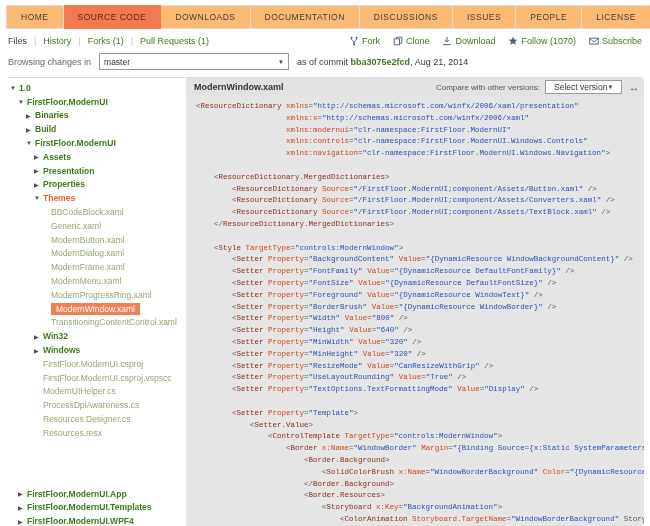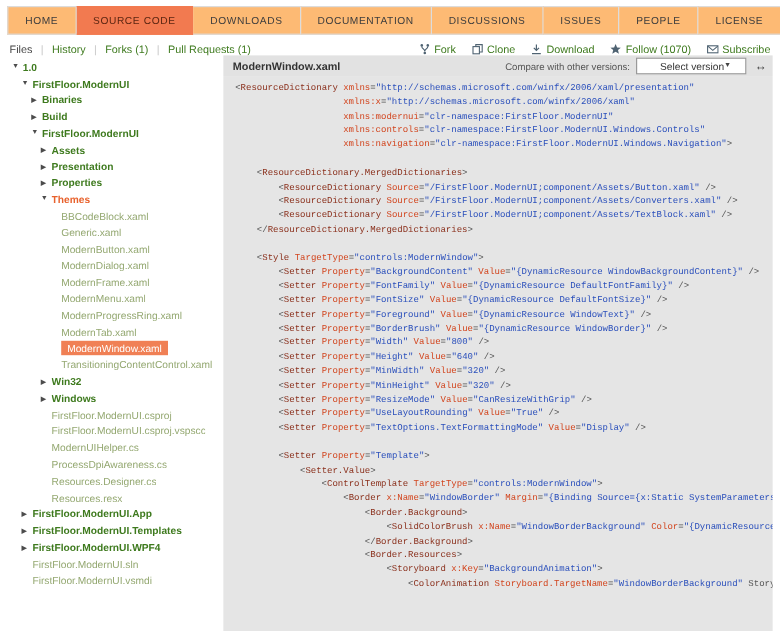--- a/index.html
+++ b/index.html
@@ -39,21 +39,21 @@
   .tree-label.k-folder{color:#3e7a1e;font-weight:bold;}
   .tree-label.k-file{color:#94a871;}
   .tree-label.highlight{color:#e8622d;}
   .tree-label.selected{background:#f08055;color:#fff;padding:1px 5px;}
   
   .code-pane{flex:1;display:flex;flex-direction:column;overflow:hidden;}
   .code-header{height:18px;flex:none;background:#e2e2e2;display:flex;align-items:center;
                justify-content:space-between;padding:0 5px 0 8px;}
   .code-title{font-size:9px;font-weight:bold;color:#333;}
   .code-header-right{display:flex;align-items:center;gap:5px;font-size:8px;color:#555;white-space:nowrap;}
-  .version-select{width:92px;height:14px;padding:0 19px;}
+  .version-select{width:77px;height:14px;padding:0 8px;}
   .expand-icon{font-size:10px;color:#333;cursor:pointer;margin-left:2px;}
   .code{flex:1;margin:0;padding:5px 0 0 10px;font-family:"Liberation Mono",monospace;font-size:7.5px;
         line-height:11.8px;overflow:hidden;white-space:pre;background:#e5e5e5;}
   .code-line{height:11.8px;}
   .c-tag{color:#8a2f1b;}
   .c-attr{color:#d2451e;}
   .c-str{color:#2a4fbb;}
   .c-plain{color:#555;}
 </style>
 </head>
@@ -124,20 +124,28 @@
             <svg viewBox="0 0 12 12">
               <rect x=".8" y="2.6" width="10.4" height="7" fill="none" stroke="currentColor"></rect>
               <path d="M1 3 L6 7.2 L11 3" fill="none" stroke="currentColor"></path>
             </svg>
           </span>
           <span>Subscribe</span>
         </span>
       </div>
   </div>
 
+  <div class="branch-bar">
+    <span>Browsing changes in</span>
+    <div class="select branch-select">
+      <span>master</span>
+      <span class="sel-arrow">▼</span>
+    </div>
+    <span class="commit-text"><span>as of commit </span><a class="commit-link">bba3075e2fcd</a><span>, Aug 21, 2014</span></span>
+  </div>
 
   <div class="main">
     <div class="tree">
         <div class="tree-row" style="padding-left: 4px;">
           <span class="tree-arrow">▼</span>
           <span class="tree-label k-folder">1.0</span>
         </div>
         <div class="tree-row" style="padding-left: 12px;">
           <span class="tree-arrow">▼</span>
           <span class="tree-label k-folder">FirstFloor.ModernUI</span>
@@ -193,24 +201,20 @@
         <div class="tree-row" style="padding-left: 36px;">
           <span class="tree-arrow"></span>
           <span class="tree-label k-file">ModernMenu.xaml</span>
         </div>
         <div class="tree-row" style="padding-left: 36px;">
           <span class="tree-arrow"></span>
           <span class="tree-label k-file">ModernProgressRing.xaml</span>
         </div>
         <div class="tree-row" style="padding-left: 36px;">
           <span class="tree-arrow"></span>
-          <span class="tree-label k-file">ModernTab.xaml</span>
-        </div>
-        <div class="tree-row" style="padding-left: 36px;">
-          <span class="tree-arrow"></span>
           <span class="tree-label k-file selected">ModernWindow.xaml</span>
         </div>
         <div class="tree-row" style="padding-left: 36px;">
           <span class="tree-arrow"></span>
           <span class="tree-label k-file">TransitioningContentControl.xaml</span>
         </div>
         <div class="tree-row" style="padding-left: 28px;">
           <span class="tree-arrow">▶</span>
           <span class="tree-label k-folder">Win32</span>
         </div>
@@ -235,21 +239,21 @@
           <span class="tree-label k-file">ProcessDpiAwareness.cs</span>
         </div>
         <div class="tree-row" style="padding-left: 28px;">
           <span class="tree-arrow"></span>
           <span class="tree-label k-file">Resources.Designer.cs</span>
         </div>
         <div class="tree-row" style="padding-left: 28px;">
           <span class="tree-arrow"></span>
           <span class="tree-label k-file">Resources.resx</span>
         </div>
-        <div class="tree-row" style="padding-left: 12px;">
+        <div class="tree-row" style="padding-left: 12px; margin-top: 47px;">
           <span class="tree-arrow">▶</span>
           <span class="tree-label k-folder">FirstFloor.ModernUI.App</span>
         </div>
         <div class="tree-row" style="padding-left: 12px;">
           <span class="tree-arrow">▶</span>
           <span class="tree-label k-folder">FirstFloor.ModernUI.Templates</span>
         </div>
         <div class="tree-row" style="padding-left: 12px;">
           <span class="tree-arrow">▶</span>
           <span class="tree-label k-folder">FirstFloor.ModernUI.WPF4</span>

